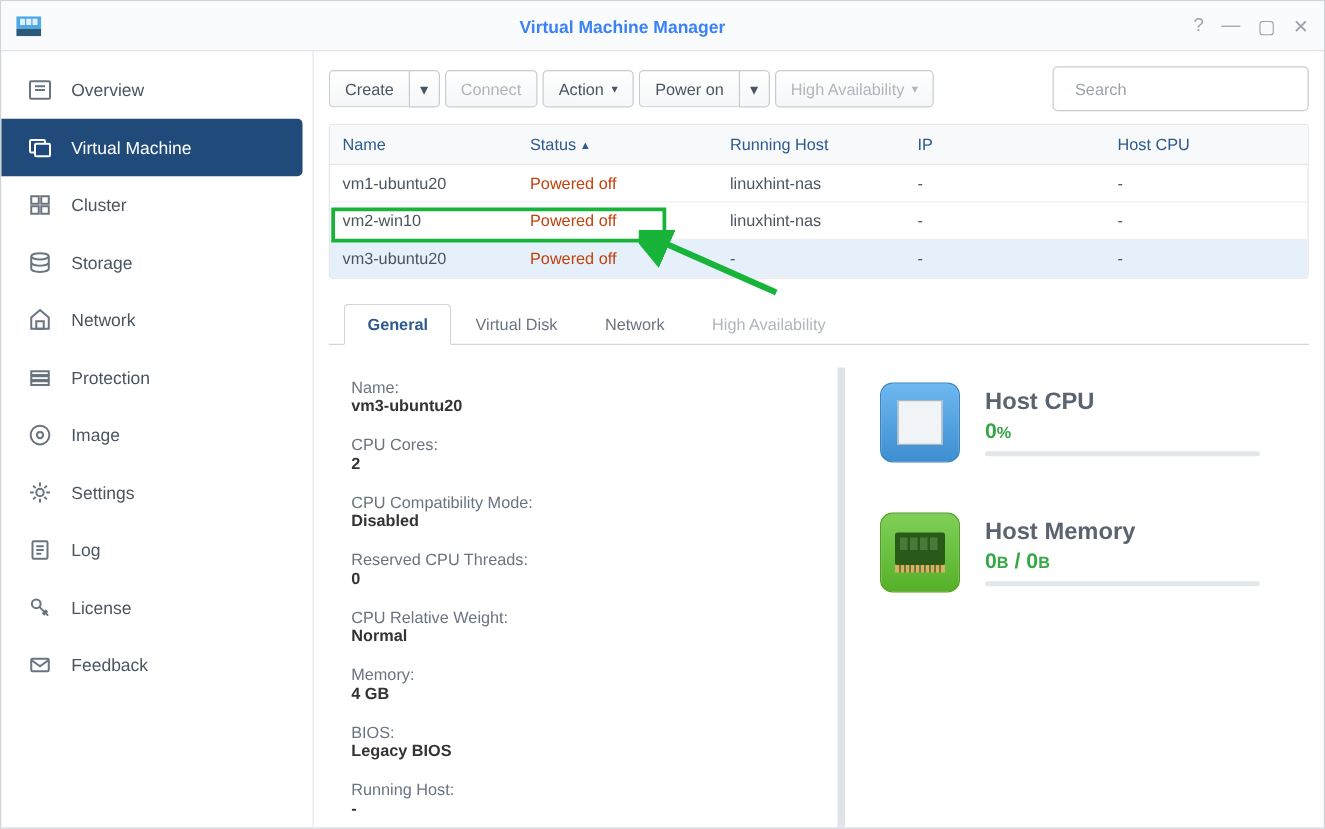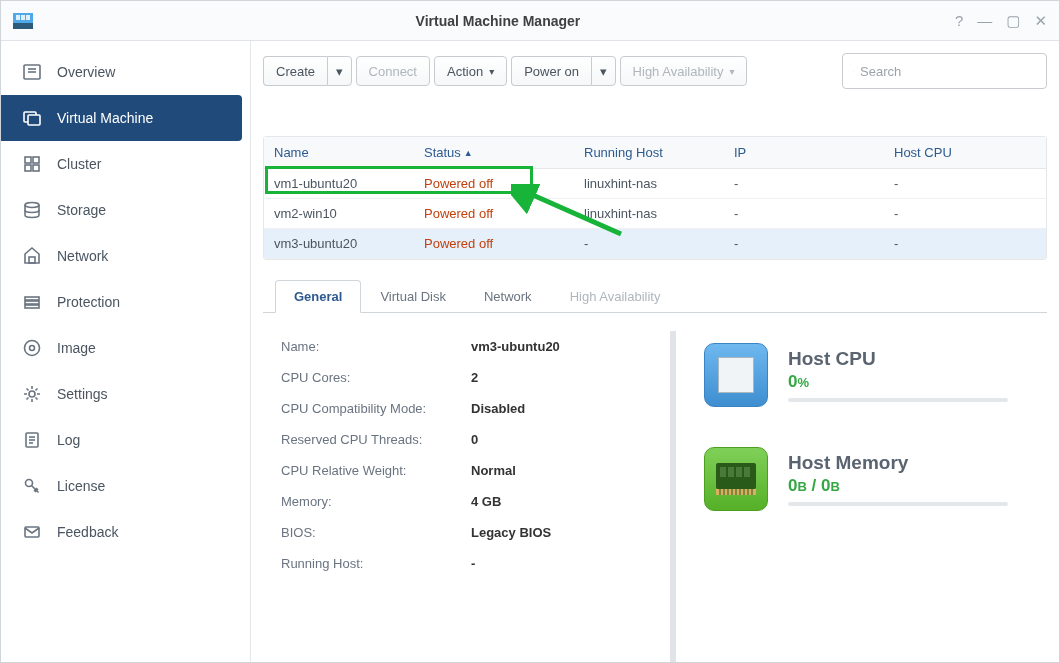--- a/index.html
+++ b/index.html
@@ -1,20 +1,20 @@
 <!DOCTYPE html>
 <html><head>
 <meta charset="utf-8">
 <style>
 * { box-sizing: border-box; margin: 0; padding: 0; font-family: -apple-system, BlinkMacSystemFont, "Segoe UI", Helvetica, Arial, sans-serif; }
 body { background: #fff; width: 1060px; height: 663px; overflow: hidden; border: 1px solid #d0d5da; position: relative; }
 
 .titlebar { height: 40px; display: flex; align-items: center; padding: 0 12px; border-bottom: 1px solid #e0e3e7; background: #fafbfc; }
 .app-icon { width: 20px; height: 16px; margin-right: 8px; }
-.title-text { flex: 1; text-align: center; font-size: 14px; font-weight: 600; color: #404040; }
+.title-text { flex: 1; text-align: center; font-size: 14px; font-weight: 600; color: #3b82f6; }
 .win-controls { display: flex; gap: 14px; }
 .win-controls span { color: #9aa3ac; font-size: 15px; cursor: pointer; }
 
 .main { display: flex; height: calc(100% - 40px); }
 
 .sidebar { width: 250px; border-right: 1px solid #e5e8eb; padding-top: 8px; }
 .sidebar-item { display: flex; align-items: center; height: 46px; padding: 0 20px; cursor: pointer; color: #4a5560; font-size: 14px; }
 .sidebar-item.active { background: #1f4a7a; color: #fff; border-radius: 0 4px 4px 0; margin-right: 8px; }
 .sidebar-icon { width: 22px; height: 22px; margin-right: 14px; display: inline-flex; align-items: center; justify-content: center; }
 
@@ -25,21 +25,21 @@
 .btn { height: 30px; border: 1px solid #c8ccd0; background: linear-gradient(#fff, #f5f7f8); border-radius: 4px; padding: 0 12px; font-size: 13px; color: #4a5560; cursor: pointer; display: inline-flex; align-items: center; }
 .btn-group .btn:first-child { border-radius: 4px 0 0 4px; border-right: none; }
 .btn-group .btn.caret { border-radius: 0 4px 4px 0; padding: 0 8px; }
 .btn.single-caret::after { content: "▾"; margin-left: 6px; font-size: 10px; }
 .btn.disabled { color: #b0b6bc; cursor: default; }
 .search-box { margin-left: auto; display: flex; align-items: center; border: 1px solid #c8ccd0; border-radius: 4px; height: 36px; padding: 0 10px; width: 205px; background: #fff; }
 .search-box svg { margin-right: 6px; }
 .search-box input { border: none; outline: none; font-size: 13px; flex: 1; color: #555; }
 .search-box input::placeholder { color: #9aa3ac; }
 
-.table-wrap { border: 1px solid #e5e8eb; border-radius: 3px; margin-top: 37px; }
+.table-wrap { border: 1px solid #e5e8eb; border-radius: 3px; }
 .thead, .trow { display: grid; grid-template-columns: 150px 160px 150px 160px 160px 20px; }
 .thead { background: #f7f9fa; border-bottom: 1px solid #e5e8eb; font-size: 13px; color: #2d5a8f; }
 .thead > div { padding: 8px 10px; cursor: pointer; }
 .sort-ind { font-size: 9px; vertical-align: 1px; margin-left: 3px; }
 .more-col { text-align: center; color: #888; }
 .tbody .trow { font-size: 13px; color: #4a5560; border-bottom: 1px solid #eef0f2; }
 .tbody .trow > div { padding: 7px 10px; }
 .tbody .trow.selected { background: #e6f0fa; }
 .status-cell { color: #c2410c; }
 
@@ -48,21 +48,21 @@
 
 .detail-tabs { display: flex; margin-top: 20px; border-bottom: 1px solid #d0d5da; padding-left: 12px; }
 .tab { padding: 8px 18px; font-size: 13px; color: #6a7480; cursor: pointer; border: 1px solid transparent; border-bottom: none; background: transparent; margin-bottom: -1px; }
 .tab.active { color: #2d5a8f; font-weight: 600; border: 1px solid #d0d5da; border-bottom: 1px solid #fff; border-radius: 4px 4px 0 0; background: #fff; }
 .tab.disabled { color: #b0b6bc; }
 
 .detail-body { flex: 1; padding: 18px 0 0 18px; overflow: hidden; display: flex; gap: 8px; }
 .detail-left { width: 395px; border-right: 6px solid #e0e3e7; padding-right: 12px; position: relative; overflow-y: auto; }
 .detail-left::-webkit-scrollbar { width: 8px; }
 .detail-left::-webkit-scrollbar-thumb { background: #ccd1d6; border-radius: 4px; }
-.prop-row { display: flex; padding: 8px 0; font-size: 13px; }
+.prop-row { display: flex; padding: 8px 0; font-size: 13px; flex-direction: column; }
 .prop-label { width: 190px; color: #6a7480; }
 .prop-value { color: #333; font-weight: 600; }
 
 .detail-right { flex: 1; padding: 12px 0 0 20px; }
 .stat-block { display: flex; align-items: center; gap: 20px; margin-bottom: 40px; }
 .stat-icon { width: 64px; height: 64px; border-radius: 10px; display: flex; align-items: center; justify-content: center; }
 .stat-icon.cpu { background: linear-gradient(#6fb8f0, #3e8ed0); border: 1px solid #3a84c4; }
 .stat-icon.cpu .inner-sq { width: 36px; height: 36px; background: #f0f4f7; border: 1px solid #aab6c0; }
 .stat-icon.mem { background: linear-gradient(#7fd058, #56b028); border: 1px solid #4ca020; }
 .stat-info { flex: 1; }

